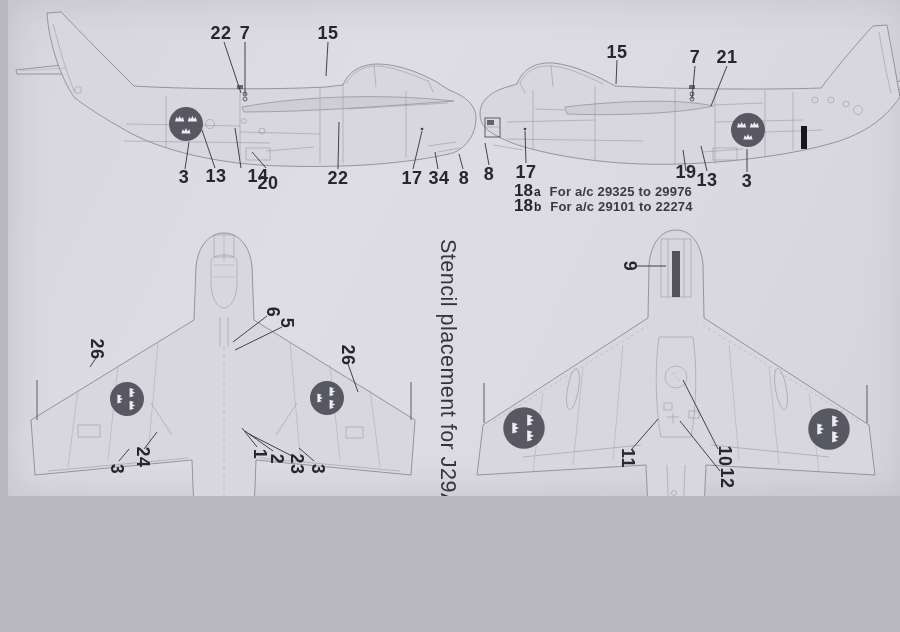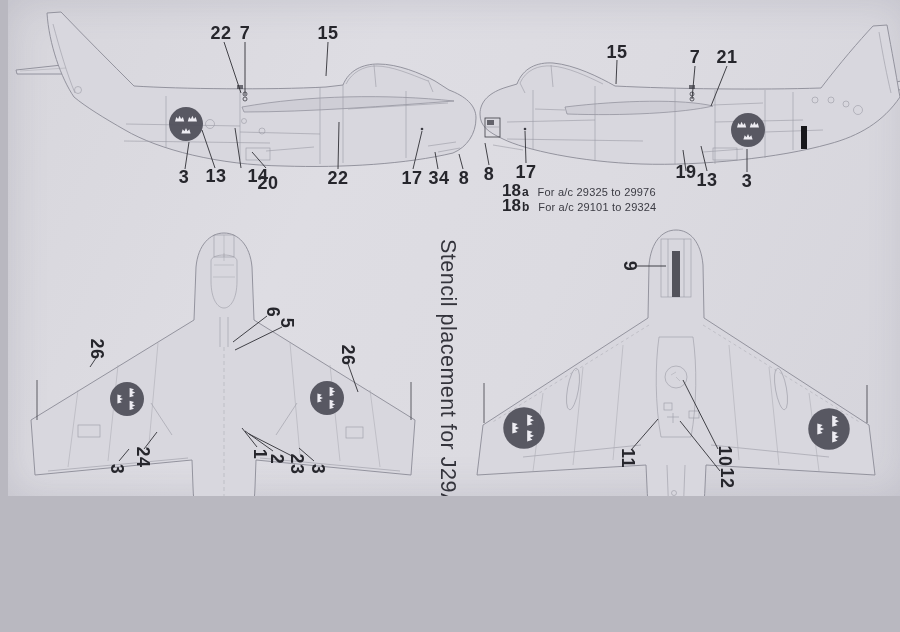--- a/index.html
+++ b/index.html
@@ -18,25 +18,25 @@
   .lead{stroke:#303036;stroke-width:0.9;fill:none;}
   .co{
     position:absolute;transform:translate(-50%,-50%);
     font-size:18px;font-weight:700;color:#26262c;letter-spacing:.5px;white-space:nowrap;
   }
   .co.rot{transform:translate(-50%,-50%) rotate(90deg);}
   .caption{
     position:absolute;left:427px;top:239px;height:380px;
     writing-mode:vertical-rl;font-size:21.5px;color:#34343c;letter-spacing:.5px;white-space:nowrap;
   }
-  .notes{position:absolute;left:494px;top:181px;}
+  .notes{position:absolute;left:506px;top:181px;}
   .note-row{display:flex;align-items:baseline;height:13.5px;margin-bottom:1px;}
   .note-num{font-size:17px;font-weight:700;color:#26262c;}
   .note-sub{font-size:12px;font-weight:700;color:#26262c;margin-left:1px;}
-  .note-text{font-size:11px;font-weight:400;color:#3a3a42;margin-left:9px;letter-spacing:.2px;}
+  .note-text{font-size:13px;font-weight:700;color:#3a3a42;margin-left:9px;letter-spacing:.2px;}
 </style>
 </head>
 <body>
 
 <div class="page">
 
   <svg width="0" height="0">
     <defs>
       <path id="crown" d="M-4.6,2.8 L-3.3,-1.6 L-1.5,0.5 L0,-2.8 L1.5,0.5 L3.3,-1.6 L4.6,2.8 Z"></path>
       <g id="roundel">
@@ -253,19 +253,19 @@
 
   <div class="notes">
     <div class="note-row">
       <span class="note-num">18</span>
         <span class="note-sub">a</span>
       <span class="note-text">For a/c 29325 to 29976</span>
     </div>
     <div class="note-row">
       <span class="note-num">18</span>
         <span class="note-sub">b</span>
-      <span class="note-text">For a/c 29101 to 29324</span>
+      <span class="note-text">For a/c 29101 to 22274</span>
     </div>
   </div>
 
   <div class="caption">Stencil placement for J29A/B Tunnan</div>
 
 </div>
 
 </body></html>

